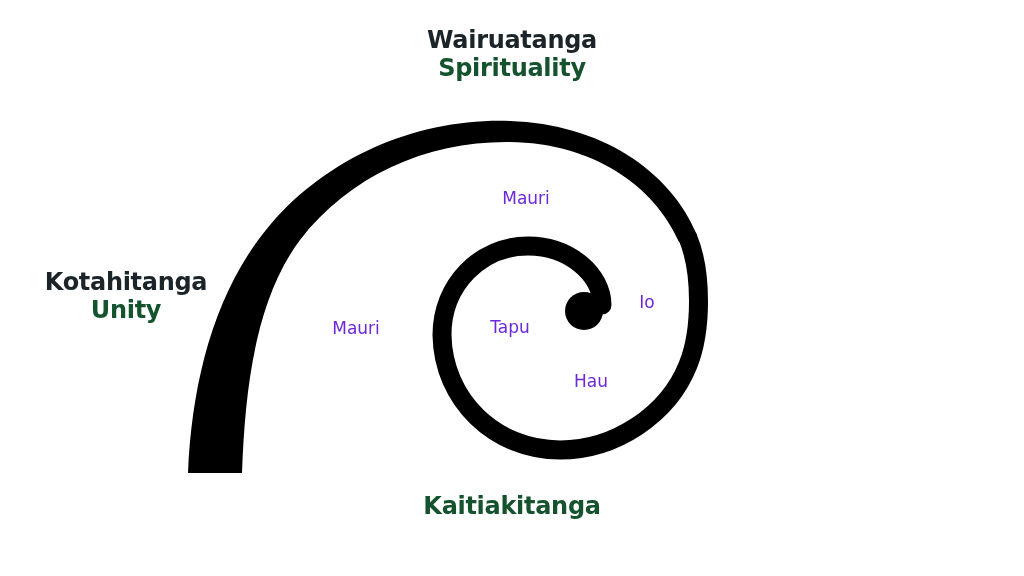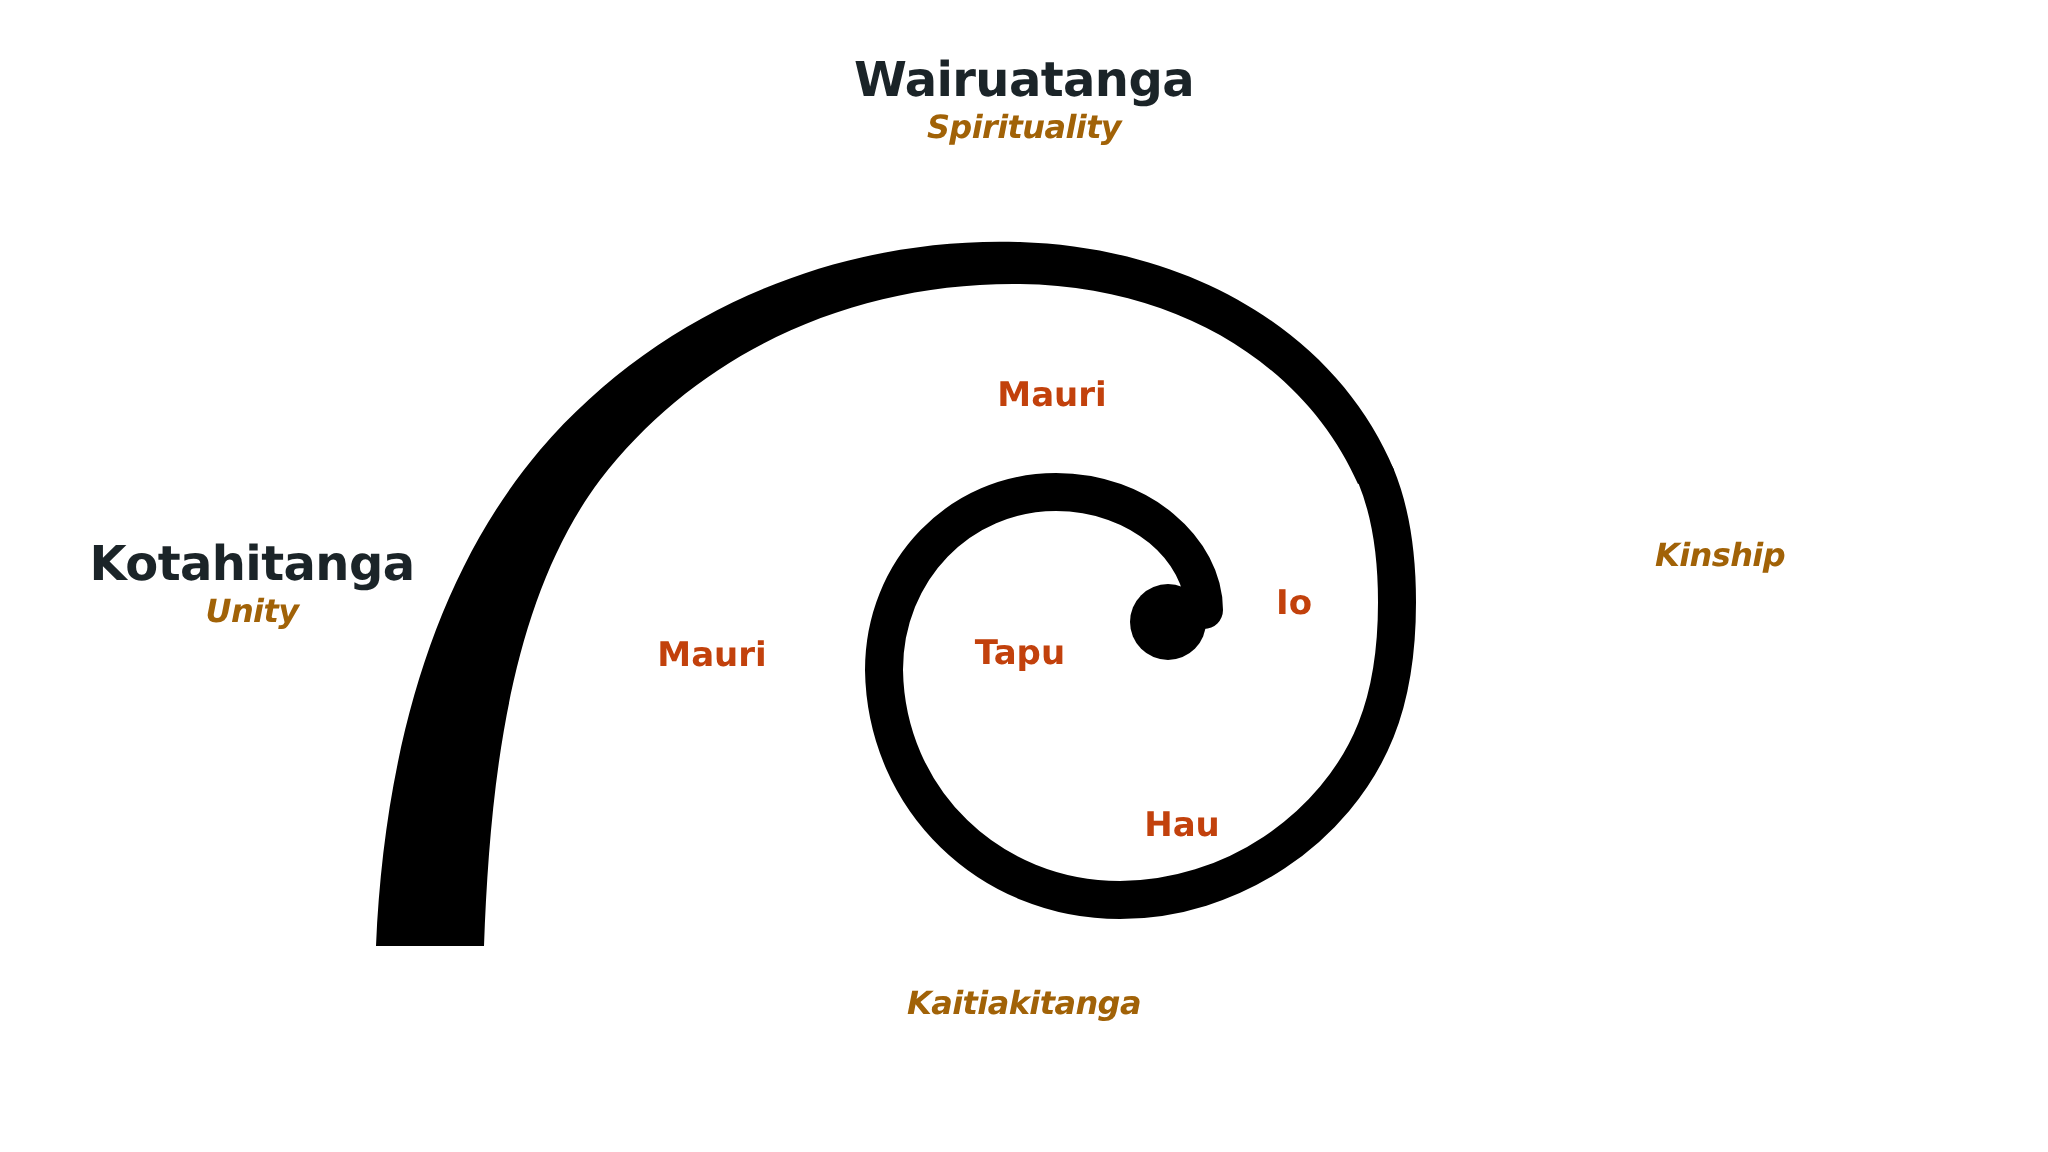--- a/index.html
+++ b/index.html
@@ -2,22 +2,22 @@
 <html><head>
   <meta charset="utf-8">
   <style>
     html, body { margin: 0; padding: 0; background: #ffffff; }
     body { width: 1024px; height: 576px; position: relative; overflow: hidden;
            font-family: "DejaVu Sans", sans-serif; }
     .diagram { position: absolute; left: 0; top: 0; width: 1024px; height: 576px; }
     svg.spiral { position: absolute; left: 0; top: 0; }
     .label { position: absolute; text-align: center; font-weight: bold; line-height: 1.15; white-space: nowrap; }
     .maori { color: #1b2428; font-size: 24px; letter-spacing: -0.3px; text-align: center; }
-    .english { color: #a16207; font-size: 16px; letter-spacing: -0.3px; font-style: italic; }
-    .inner { position: absolute; font-weight: bold; color: #c2410c; font-size: 17px; white-space: nowrap; transform: translate(-50%, -50%); }
+    .english { color: #14532d; font-size: 24px; letter-spacing: -0.3px; }
+    .inner { position: absolute; font-weight: normal; color: #6d28d9; font-size: 17px; white-space: nowrap; transform: translate(-50%, -50%); }
     #top-label { left: 412px; top: 27px; width: 200px; }
     #left-label { left: 26px; top: 269px; width: 200px; }
     #right-label { left: 730px; top: 269px; width: 260px; }
     #bottom-label { left: 392px; top: 493px; width: 240px; }
   </style>
 </head>
 <body>
 
 <div class="diagram">
 
@@ -46,26 +46,25 @@
     <div class="maori">Wairuatanga</div>
     <div class="english">Spirituality</div>
   </div>
 
   <div id="left-label" class="label">
     <div class="maori">Kotahitanga</div>
     <div class="english">Unity</div>
   </div>
 
   <div id="right-label" class="label">
-    <div class="english">Kinship</div>
   </div>
 
   <div id="bottom-label" class="label">
     <div class="english">Kaitiakitanga</div>
   </div>
 
   <div class="inner" style="left:526px; top:198px;">Mauri</div>
   <div class="inner" style="left:356px; top:328px;">Mauri</div>
   <div class="inner" style="left:510px; top:327px;">Tapu</div>
   <div class="inner" style="left:647px; top:291px;margin-top:11px;">Io</div>
-  <div class="inner" style="left:591px; top:381px;margin-top:32px;">Hau</div>
+  <div class="inner" style="left:591px; top:381px;">Hau</div>
 
 </div>
 
 </body></html>

